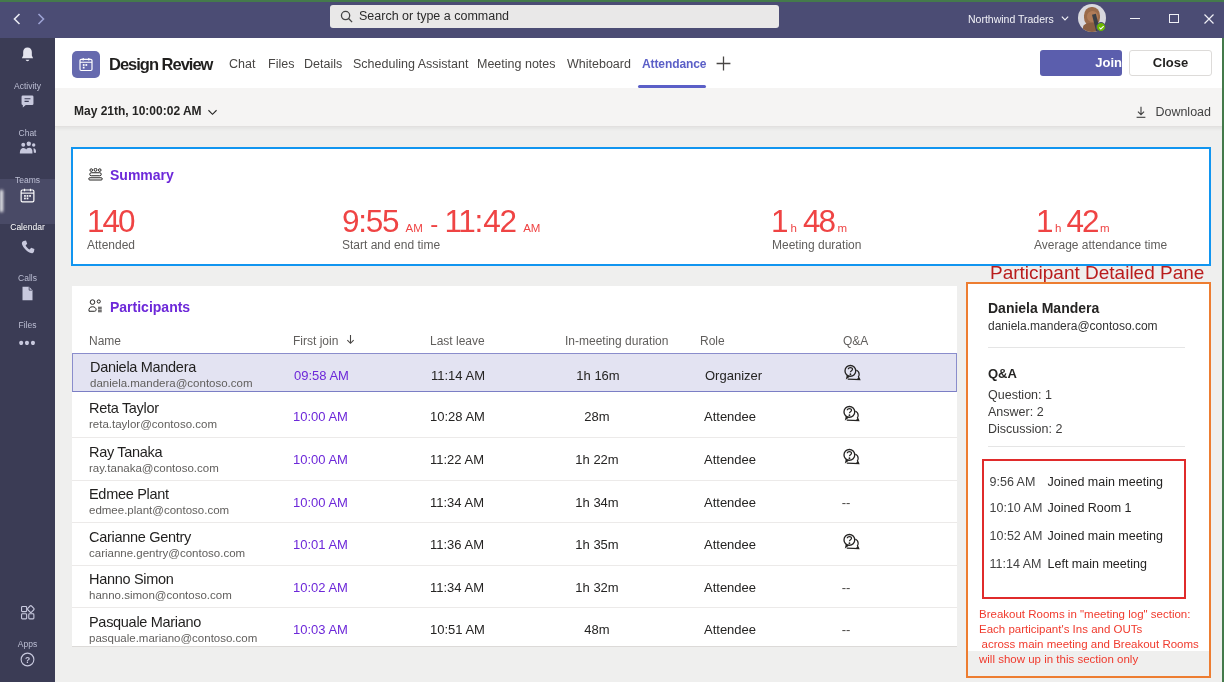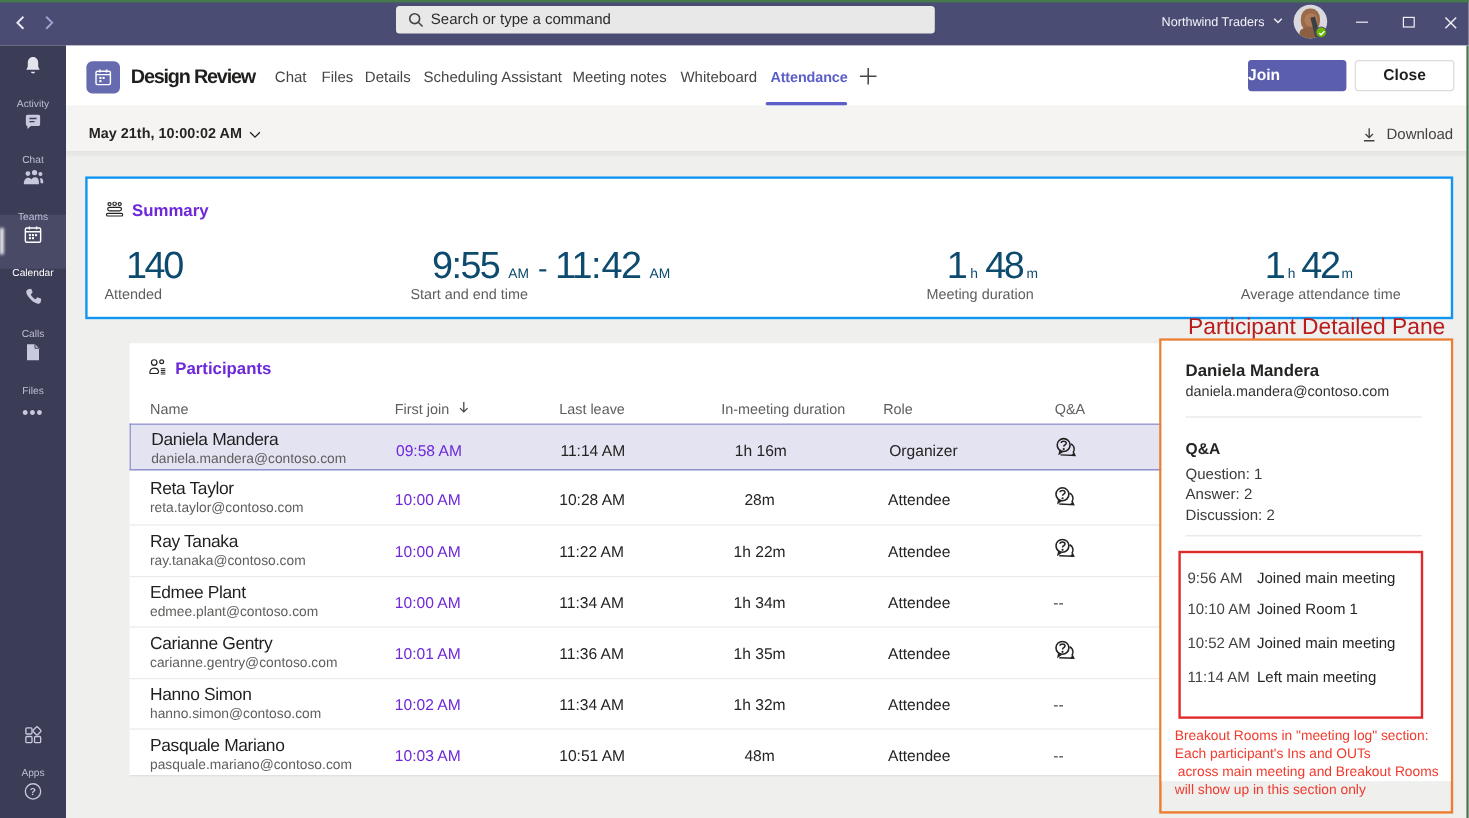--- a/index.html
+++ b/index.html
@@ -22,37 +22,37 @@
 #cal-sel { position:absolute; left:0; top:141px; width:55px; height:44.5px; background:#494A66; }
 #cal-sel .bar { position:absolute; left:0; top:11px; width:3px; height:22px; background:#fff; filter:blur(1.5px); }
 
 
 #header { position:absolute; left:55px; top:38px; width:1169px; height:50px; background:#fff; }
 #apptile { position:absolute; left:17px; top:12.5px; width:27.5px; height:27.5px; background:#666AAE; border-radius:5px; }
 #title { position:absolute; left:54px; top:17px; font-size:16.5px; font-weight:bold; letter-spacing:-1px; color:#201F1E; }
 .tab { position:absolute; top:19px; font-size:12.5px; color:#484644; }
 #tab-att { color:#5B5FC7; font-weight:bold; font-size:12px; letter-spacing:-0.1px; }
 #tabline { position:absolute; left:583px; top:47px; width:68px; height:3px; background:#5B5FC7; border-radius:2px; }
-#join { position:absolute; left:985px; top:12px; width:82px; height:26px; background:#5B5EAD; border-radius:3px; color:#fff; font-size:13px; font-weight:bold; text-align:left; line-height:26px; }
+#join { position:absolute; left:985px; top:12px; width:82px; height:26px; background:#5B5EAD; border-radius:3px; color:#fff; font-size:13px; font-weight:bold; text-align:right; line-height:26px; }
 #close { position:absolute; left:1074px; top:12px; width:83px; height:26px; background:#fff; border:1px solid #DDDBD9; border-radius:3px; color:#201F1E; font-size:13px; font-weight:bold; text-align:center; line-height:24px; }
 
 
 #subbar { position:absolute; left:55px; top:88px; width:1169px; height:39px; background:#F5F4F3; border-bottom:1px solid #E2E0DF; box-shadow:0 2px 3px rgba(0,0,0,0.05); }
 #maydate { position:absolute; left:19px; top:15.5px; font-size:12px; font-weight:bold; color:#252423; }
 #download { position:absolute; right:13px; top:17px; font-size:12.5px; color:#424242; }
 
 
 #summary { position:absolute; left:71px; top:147px; width:1140px; height:119px; background:#fff; border:2px solid #1195F0; }
 .cardhead { position:absolute; font-size:14px; font-weight:bold; color:#6d28d9; }
-.bignum { position:absolute; font-size:31.5px; color:#0c4a6e; letter-spacing:-2px;margin-left:18px; }
+.bignum { position:absolute; font-size:31.5px; color:#ef4444; letter-spacing:-2px; }
 .bignum .sm { font-size:11.5px; letter-spacing:0; }
 .statlbl { position:absolute; font-size:12px; color:#605E5C; }
 
 
-#parts { position:absolute; left:72px; top:286px; width:885px; height:361px; background:#fff; border-bottom:1px solid #DCDAD8;margin-left:36px; }
+#parts { position:absolute; left:72px; top:286px; width:885px; height:361px; background:#fff; border-bottom:1px solid #DCDAD8; }
 .colhead { position:absolute; top:48px; font-size:12px; color:#605E5C; }
 .prow { position:absolute; left:0; width:885px; height:43px; }
 .pname { position:absolute; left:17px; top:5.5px; font-size:14.5px; letter-spacing:-0.3px; color:#201F1E; }
 .pmail { position:absolute; left:17px; top:23.5px; font-size:11.5px; color:#605E5C; }
 .pjoin { position:absolute; left:221px; top:14px; font-size:13px; color:#6d28d9; }
 .pleave { position:absolute; left:358px; top:14px; font-size:13px; color:#252423; }
 .pdur { position:absolute; left:465px; top:14px; width:120px; text-align:center; font-size:13px; color:#252423; }
 .prole { position:absolute; left:632px; top:14px; font-size:13px; color:#252423; }
 .pqa { position:absolute; left:769px; top:10px; width:20px; text-align:center; font-size:13px; color:#252423; }
 .pqad { position:absolute; left:764px; top:14px; width:20px; text-align:center; font-size:13px; color:#484644; }

